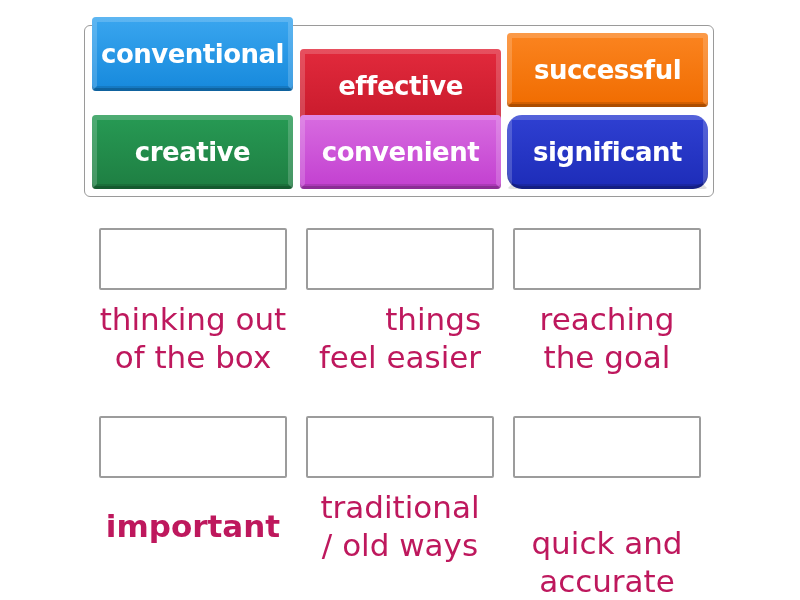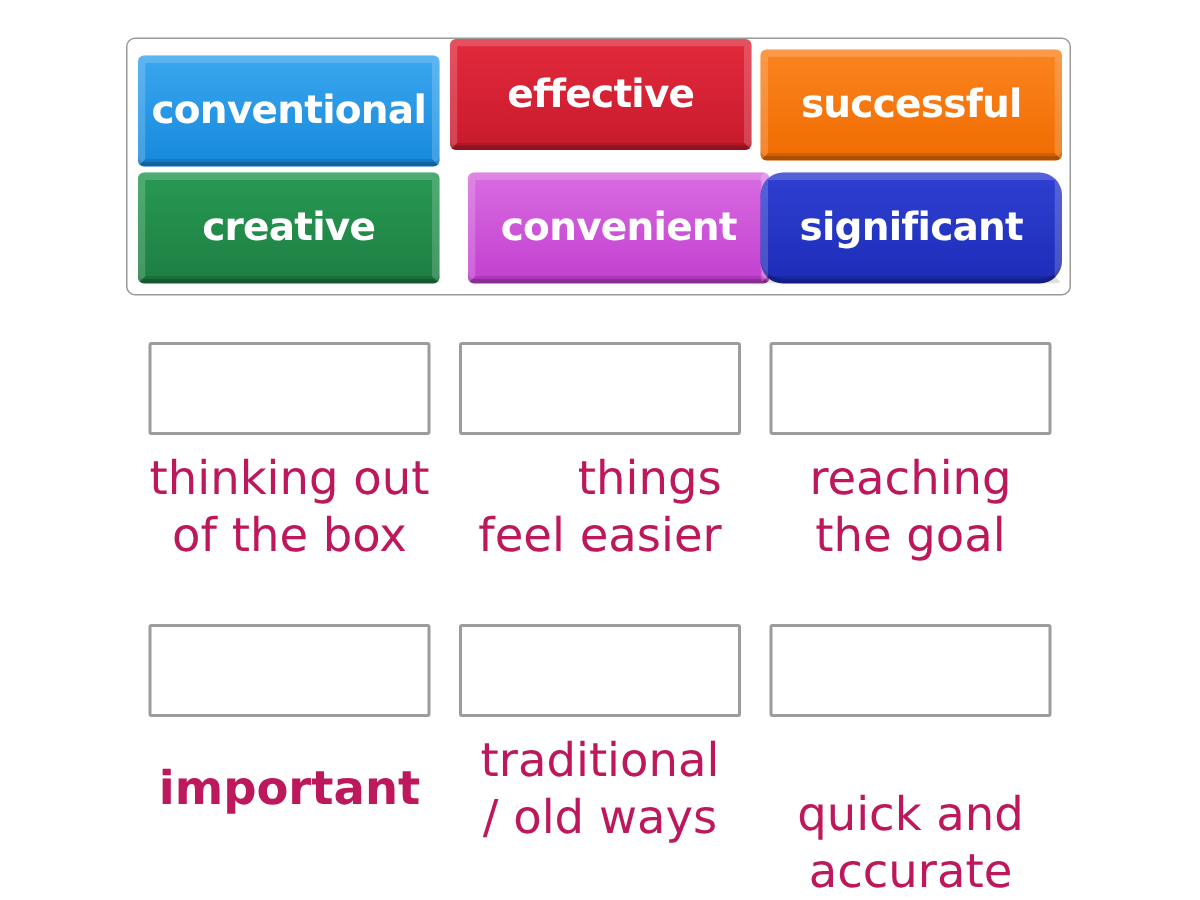--- a/index.html
+++ b/index.html
@@ -17,33 +17,33 @@
   .slot { position:absolute; width:188px; height:62px; border:2px solid #9c9c9c; border-radius:2px;
           box-sizing:border-box; background:#fff; }
   .label { position:absolute; width:210px; height:80px; display:flex; align-items:center; justify-content:center;
            text-align:center; font-size:31px; line-height:38px; color:#be185d; white-space:pre-line; }
 </style>
 </head>
 <body>
 
 <div class="tray"></div>
 
-<div class="tile" style="left:92px;top:37px;background:linear-gradient(#3aa6ef,#1689dc);align-items:center;">
+<div class="tile" style="left:92px;top:17px;background:linear-gradient(#3aa6ef,#1689dc);align-items:center;">
     <span>conventional</span>
   </div>
-<div class="tile" style="left:300px;top:26px;background:linear-gradient(#e22a3c,#c81a2c);">
+<div class="tile" style="left:300px;top:49px;background:linear-gradient(#e22a3c,#c81a2c);">
     <span>effective</span>
   </div>
 <div class="tile" style="left:507px;top:33px;background:linear-gradient(#fb8420,#f06c00);">
     <span>successful</span>
   </div>
 <div class="tile" style="left:92px;top:115px;background:linear-gradient(#279a54,#1e7e42);">
     <span>creative</span>
   </div>
-<div class="tile" style="left:312px;top:115px;background:linear-gradient(#d86ce0,#c23fd0);">
+<div class="tile" style="left:300px;top:115px;background:linear-gradient(#d86ce0,#c23fd0);">
     <span>convenient</span>
   </div>
 <div class="tile" style="left:507px;top:115px;background:linear-gradient(#2f40d2,#1d2cb8);border-radius:15px;">
     <span>significant</span>
   </div>
 
 <div class="slot" style="left:99px;top:228px;"></div>
 <div class="slot" style="left:306px;top:228px;"></div>
 <div class="slot" style="left:513px;top:228px;"></div>
 <div class="slot" style="left:99px;top:416px;"></div>

